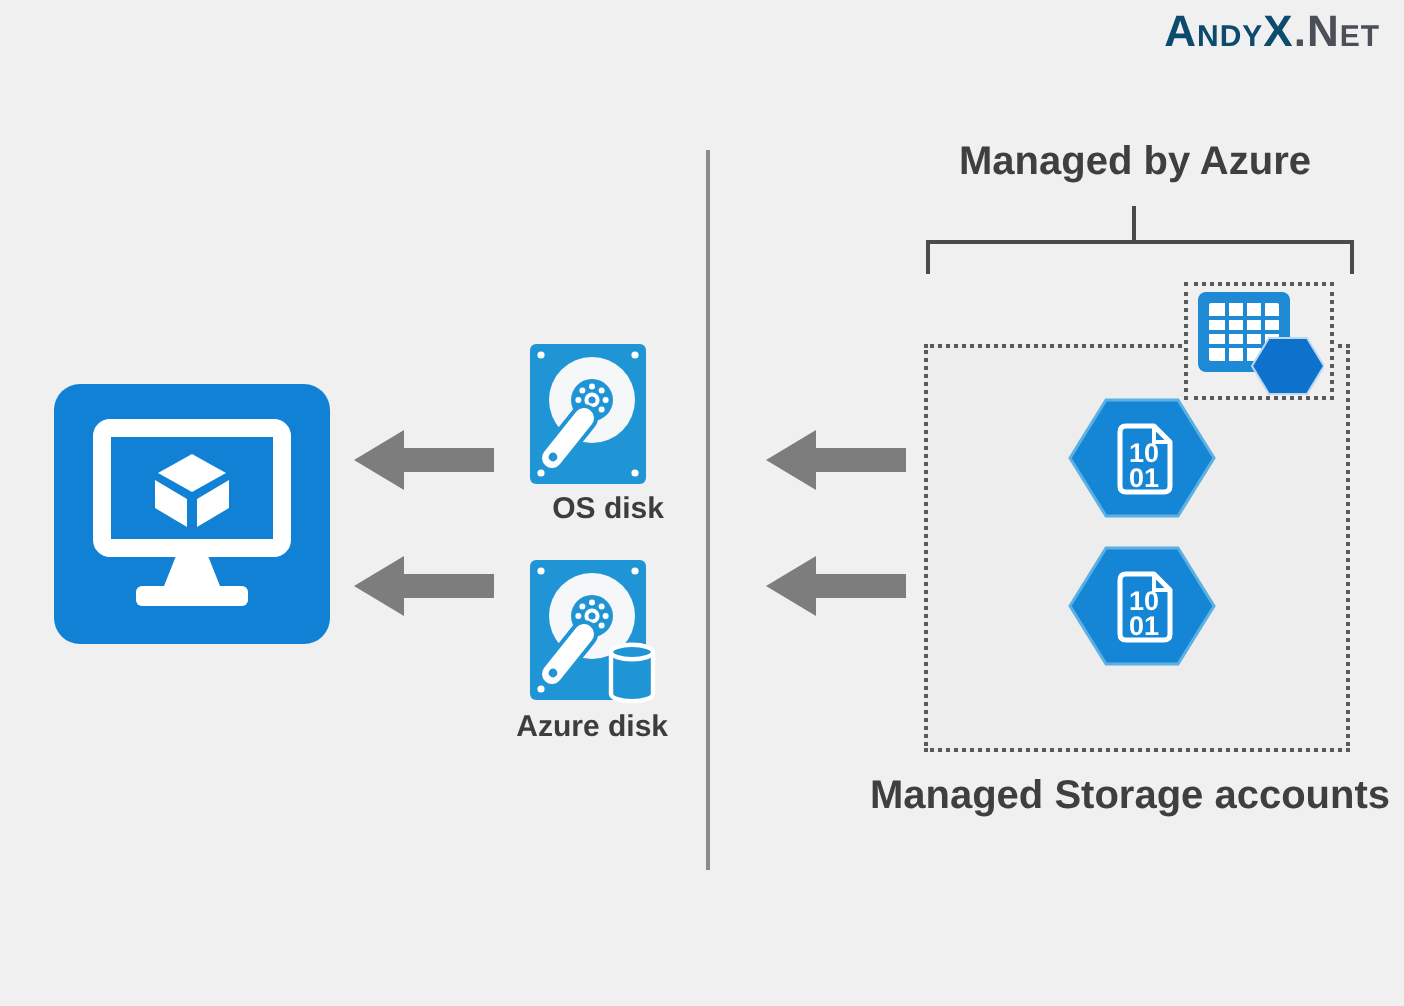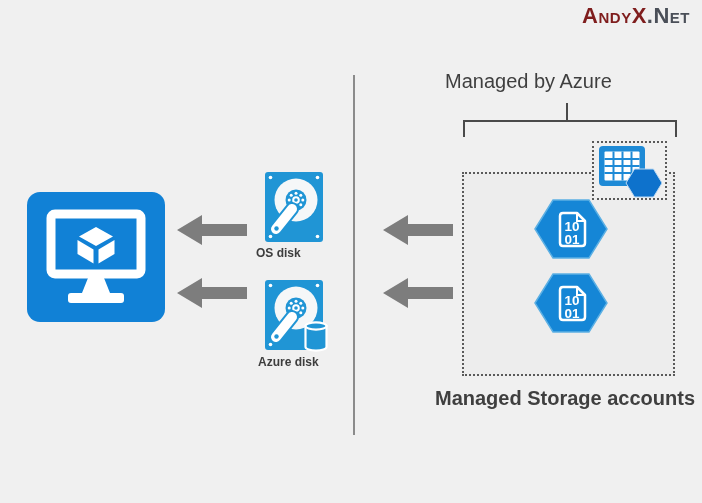--- a/index.html
+++ b/index.html
@@ -12,32 +12,32 @@
   }
   .abs{position:absolute;}
   
   .watermark{
     top:3px;right:12px;
     font-size:22px;font-weight:700;
     font-variant:small-caps;
     letter-spacing:.5px;
     user-select:none;
   }
-  .watermark .brand{color:#7f1d1d;}
+  .watermark .brand{color:#0c4a6e;}
   .watermark .suffix{color:#4a4f58;}
   
   .divider{
     left:353px;top:75px;width:2px;height:360px;
     background:#8b8b8b;
   }
   
   .heading{
     left:445px;top:70px;width:245px;
-    text-align:left;
-    font-size:20px;font-weight:400;color:#3f3f3f;
+    text-align:center;
+    font-size:20px;font-weight:700;color:#3f3f3f;
   }
   .footer-label{
     left:415px;top:387px;width:300px;
     text-align:center;
     font-size:20px;font-weight:700;color:#3f3f3f;
   }
   
   .bracket{background:#4a4a4a;}
   .bracket.stem{left:566px;top:103px;width:2px;height:18px;}
   .bracket.bar{left:463px;top:120px;width:214px;height:2px;}
@@ -49,22 +49,22 @@
     border:2px dotted #5a5a5a;background:#ededed;
     box-sizing:border-box;
   }
   .mini-dashed-box{
     left:592px;top:141px;width:75px;height:59px;
     border:2px dotted #5a5a5a;background:#f0f0f0;
     box-sizing:border-box;
   }
   
   .disk-label{
-    text-align:left;
-    font-size:12px;font-weight:700;color:#3d3d3d;
+    text-align:right;
+    font-size:15px;font-weight:700;color:#3d3d3d;
   }
   .os-disk-label{left:256px;top:246px;width:76px;}
   .data-disk-label{left:258px;top:355px;width:76px;}
   
   .page-blobs-label{
     left:462px;top:339px;width:213px;
     text-align:center;
     font-size:13px;font-weight:700;color:#4d4d4d;
     letter-spacing:1.2px;
   }

